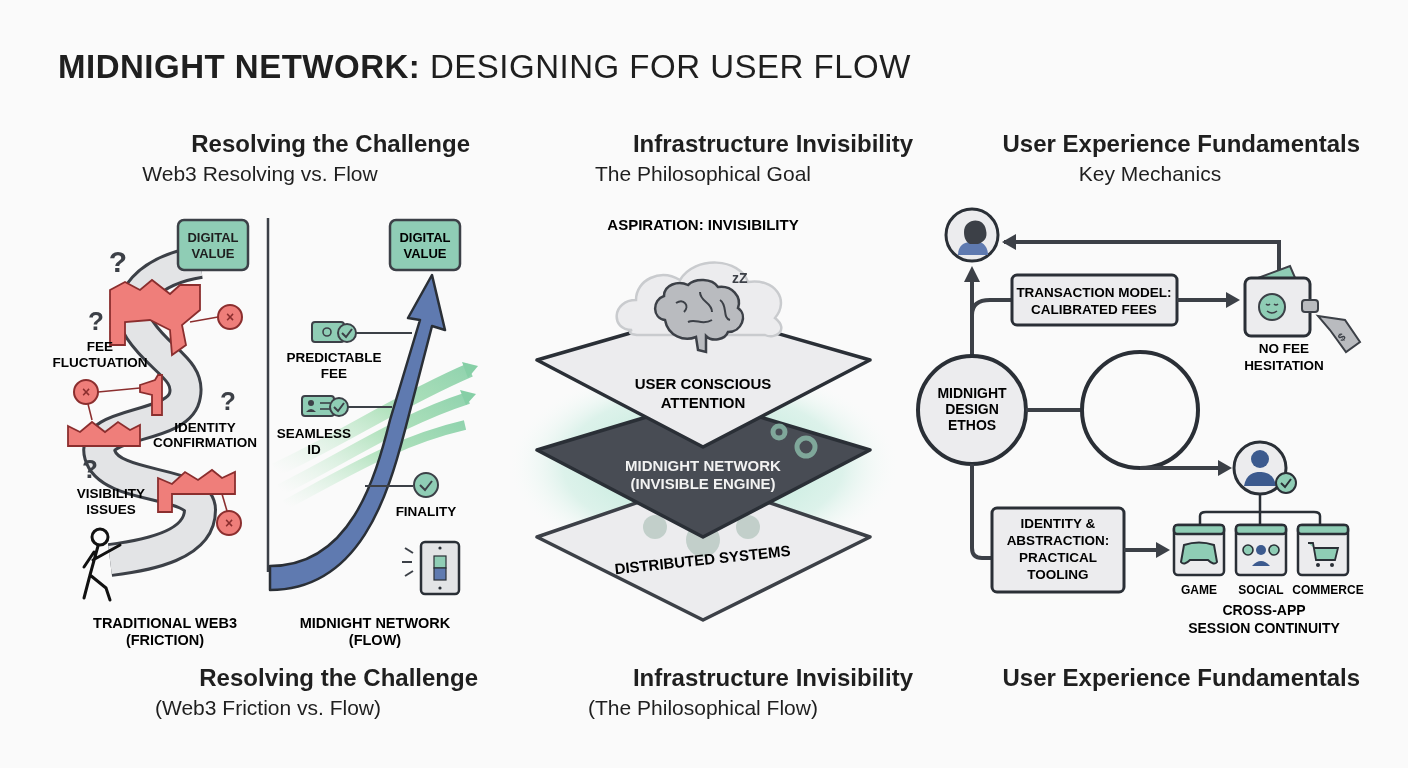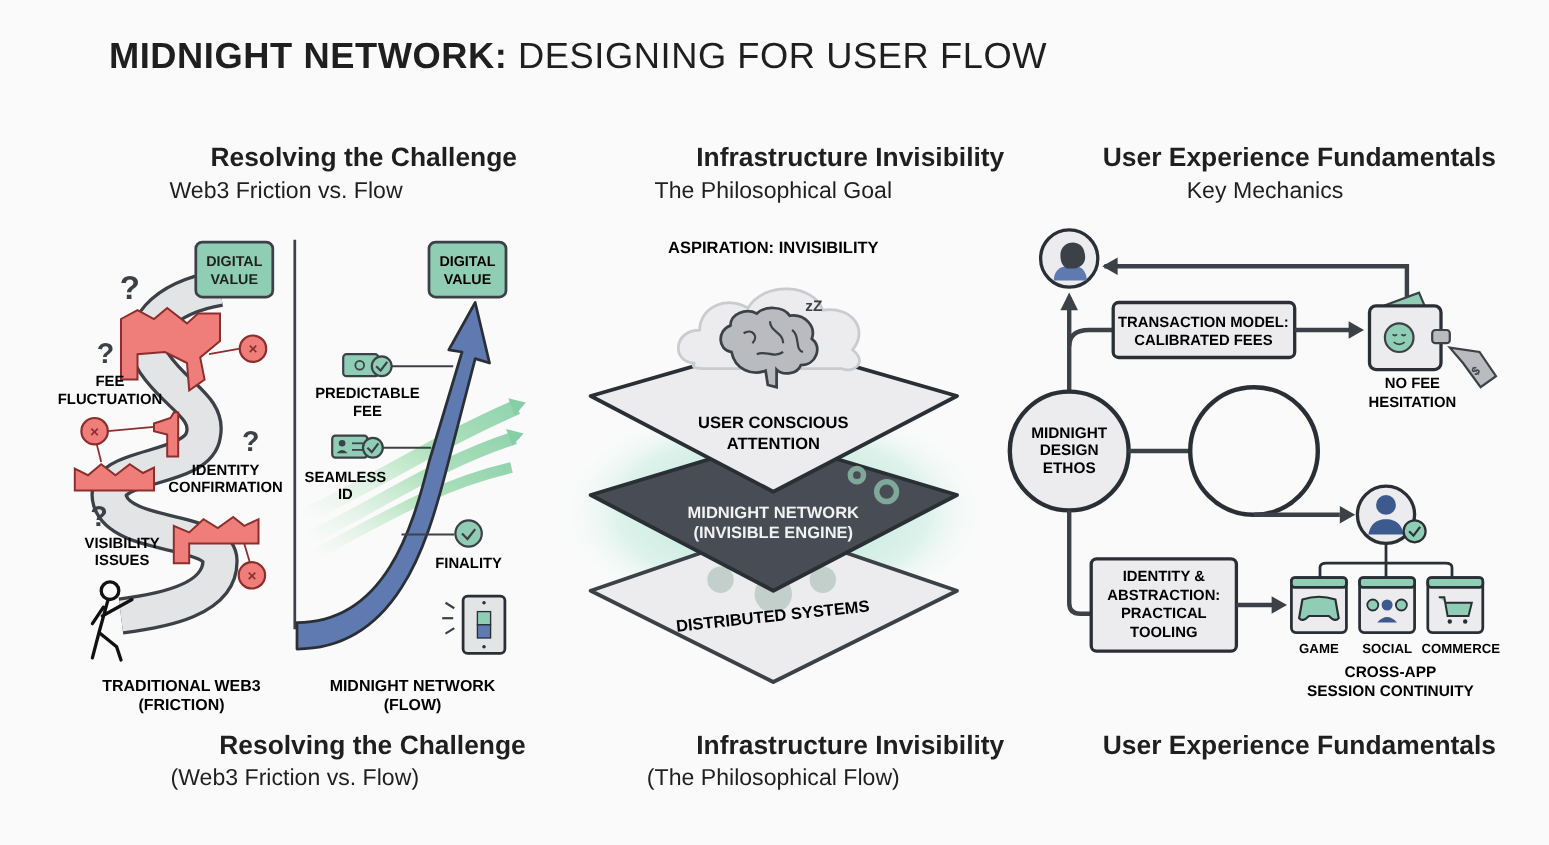--- a/index.html
+++ b/index.html
@@ -1,36 +1,36 @@
 <!DOCTYPE html>
 <html><head>
 <meta charset="utf-8">
 <style>
   html, body { margin:0; padding:0; }
   body { width:1408px; height:768px; background:#fafafa; position:relative; overflow:hidden; font-family:"Liberation Sans", sans-serif; color:#1f1f1f; }
   .abs { position:absolute; }
-  .title { left:58px; top:32px; font-size:33px; letter-spacing:0.5px; white-space:nowrap;margin-left:41px; }
+  .title { left:58px; top:48px; font-size:33px; letter-spacing:0.5px; white-space:nowrap; }
   .title .bold { font-weight:700; }
   .title .light { font-weight:400; }
   .col-head { width:420px; text-align:center; }
   .col-head .h { font-size:24px; font-weight:700;text-align:right; }
   .col-head .s { font-size:21px; margin-top:4px; }
   svg { position:absolute; left:0; top:0; }
   svg text { font-family:"Liberation Sans", sans-serif; font-weight:700; }
 </style>
 </head>
 <body>
 
 <div class="abs title">
   <span class="bold">MIDNIGHT NETWORK:</span><span class="light"> DESIGNING FOR USER FLOW</span>
 </div>
 
 <div class="abs col-head" style="left:50px;top:130px;">
   <div class="h">Resolving the Challenge</div>
-  <div class="s">Web3 Friction vs. Flow</div>
+  <div class="s">Web3 Resolving vs. Flow</div>
 </div>
 <div class="abs col-head" style="left:493px;top:130px;">
   <div class="h">Infrastructure Invisibility</div>
   <div class="s">The Philosophical Goal</div>
 </div>
 <div class="abs col-head" style="left:940px;top:130px;">
   <div class="h">User Experience Fundamentals</div>
   <div class="s">Key Mechanics</div>
 </div>
 

